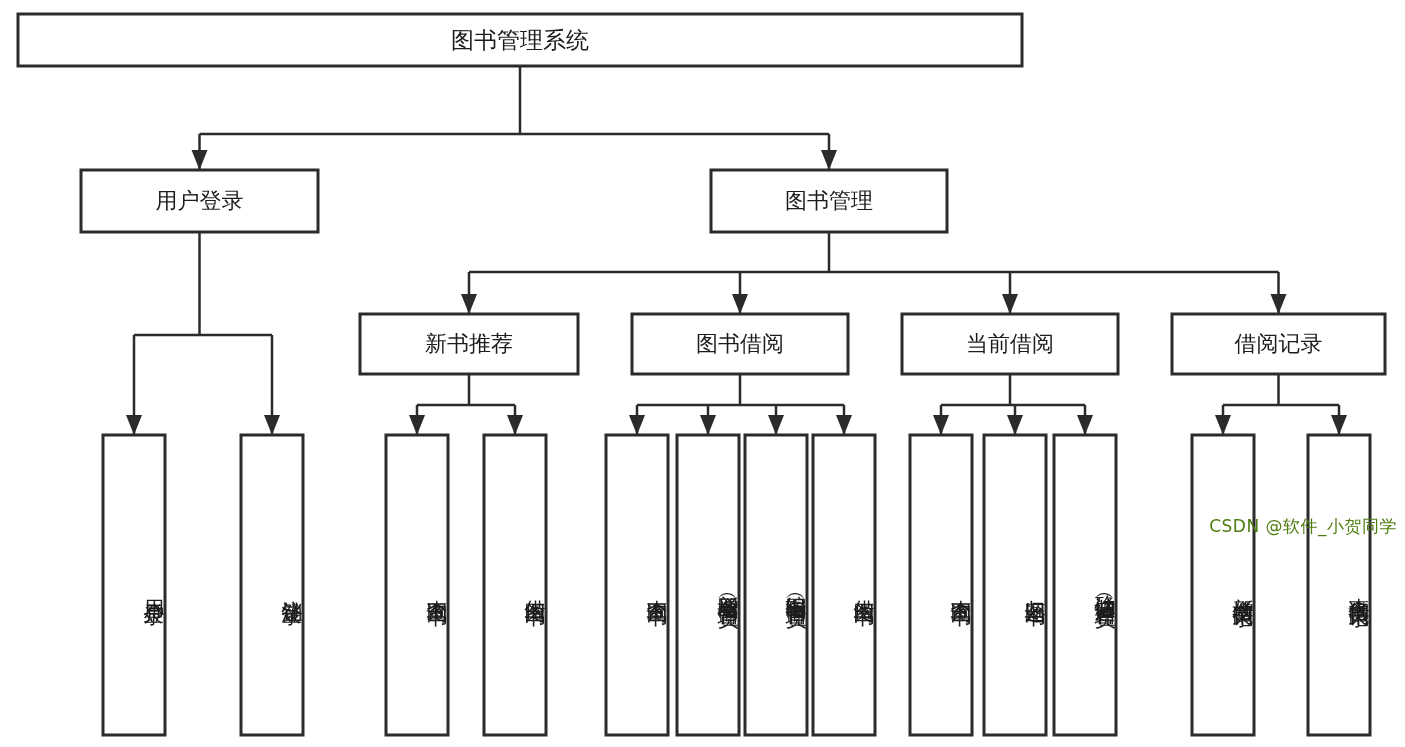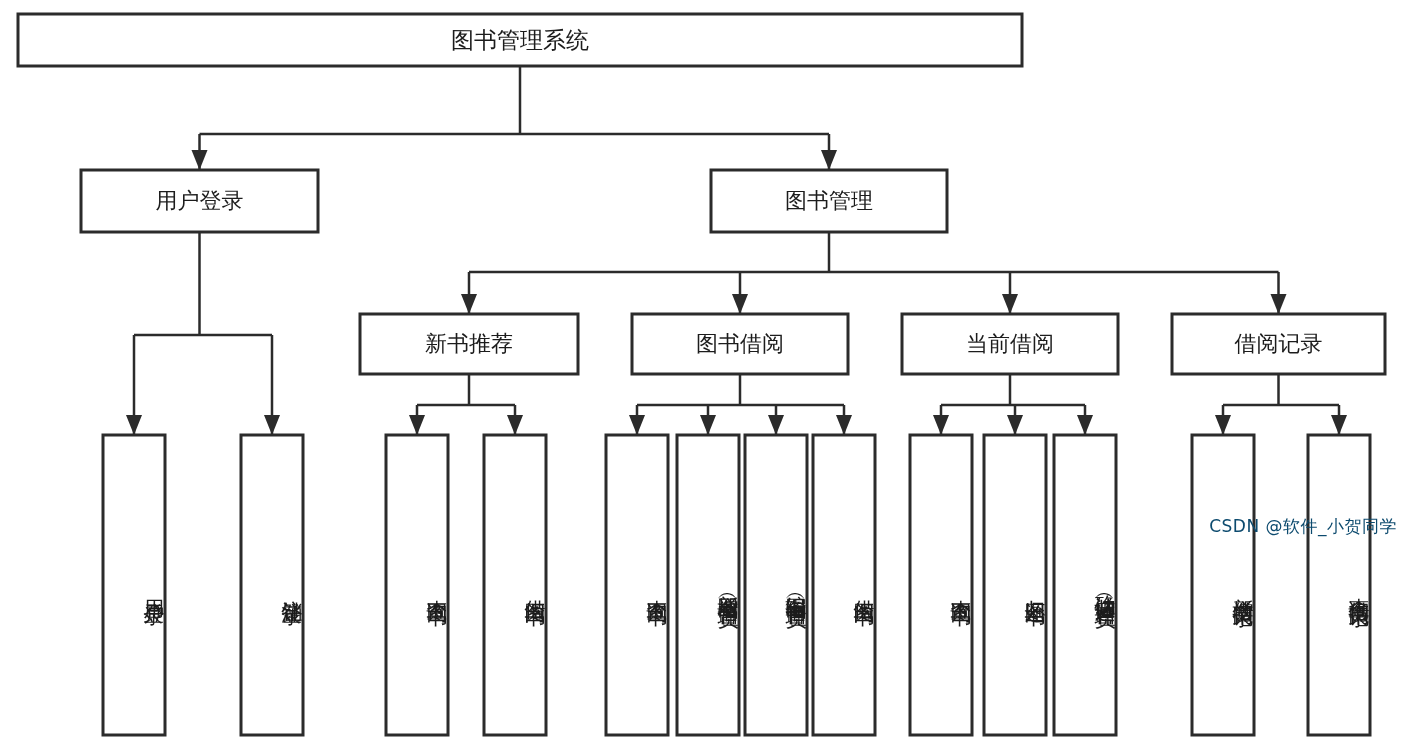--- a/index.html
+++ b/index.html
@@ -66,21 +66,21 @@
     letter-spacing: 2px;
     white-space: nowrap;
     pointer-events: none;
   }
   .watermark {
     position: absolute;
     right: 8px;
     bottom: 4px;
     font-family: "DejaVu Sans", "Liberation Sans", sans-serif;
     font-size: 17px;
-    color: #0c4a6e;
+    color: #4d7c0f;
     white-space: nowrap;
     letter-spacing: 0.5px;
   }
 </style>
 </head>
 <body>
 
 <div id="diagram-root">
 
   <svg class="flow" viewBox="0 0 1405 747">

